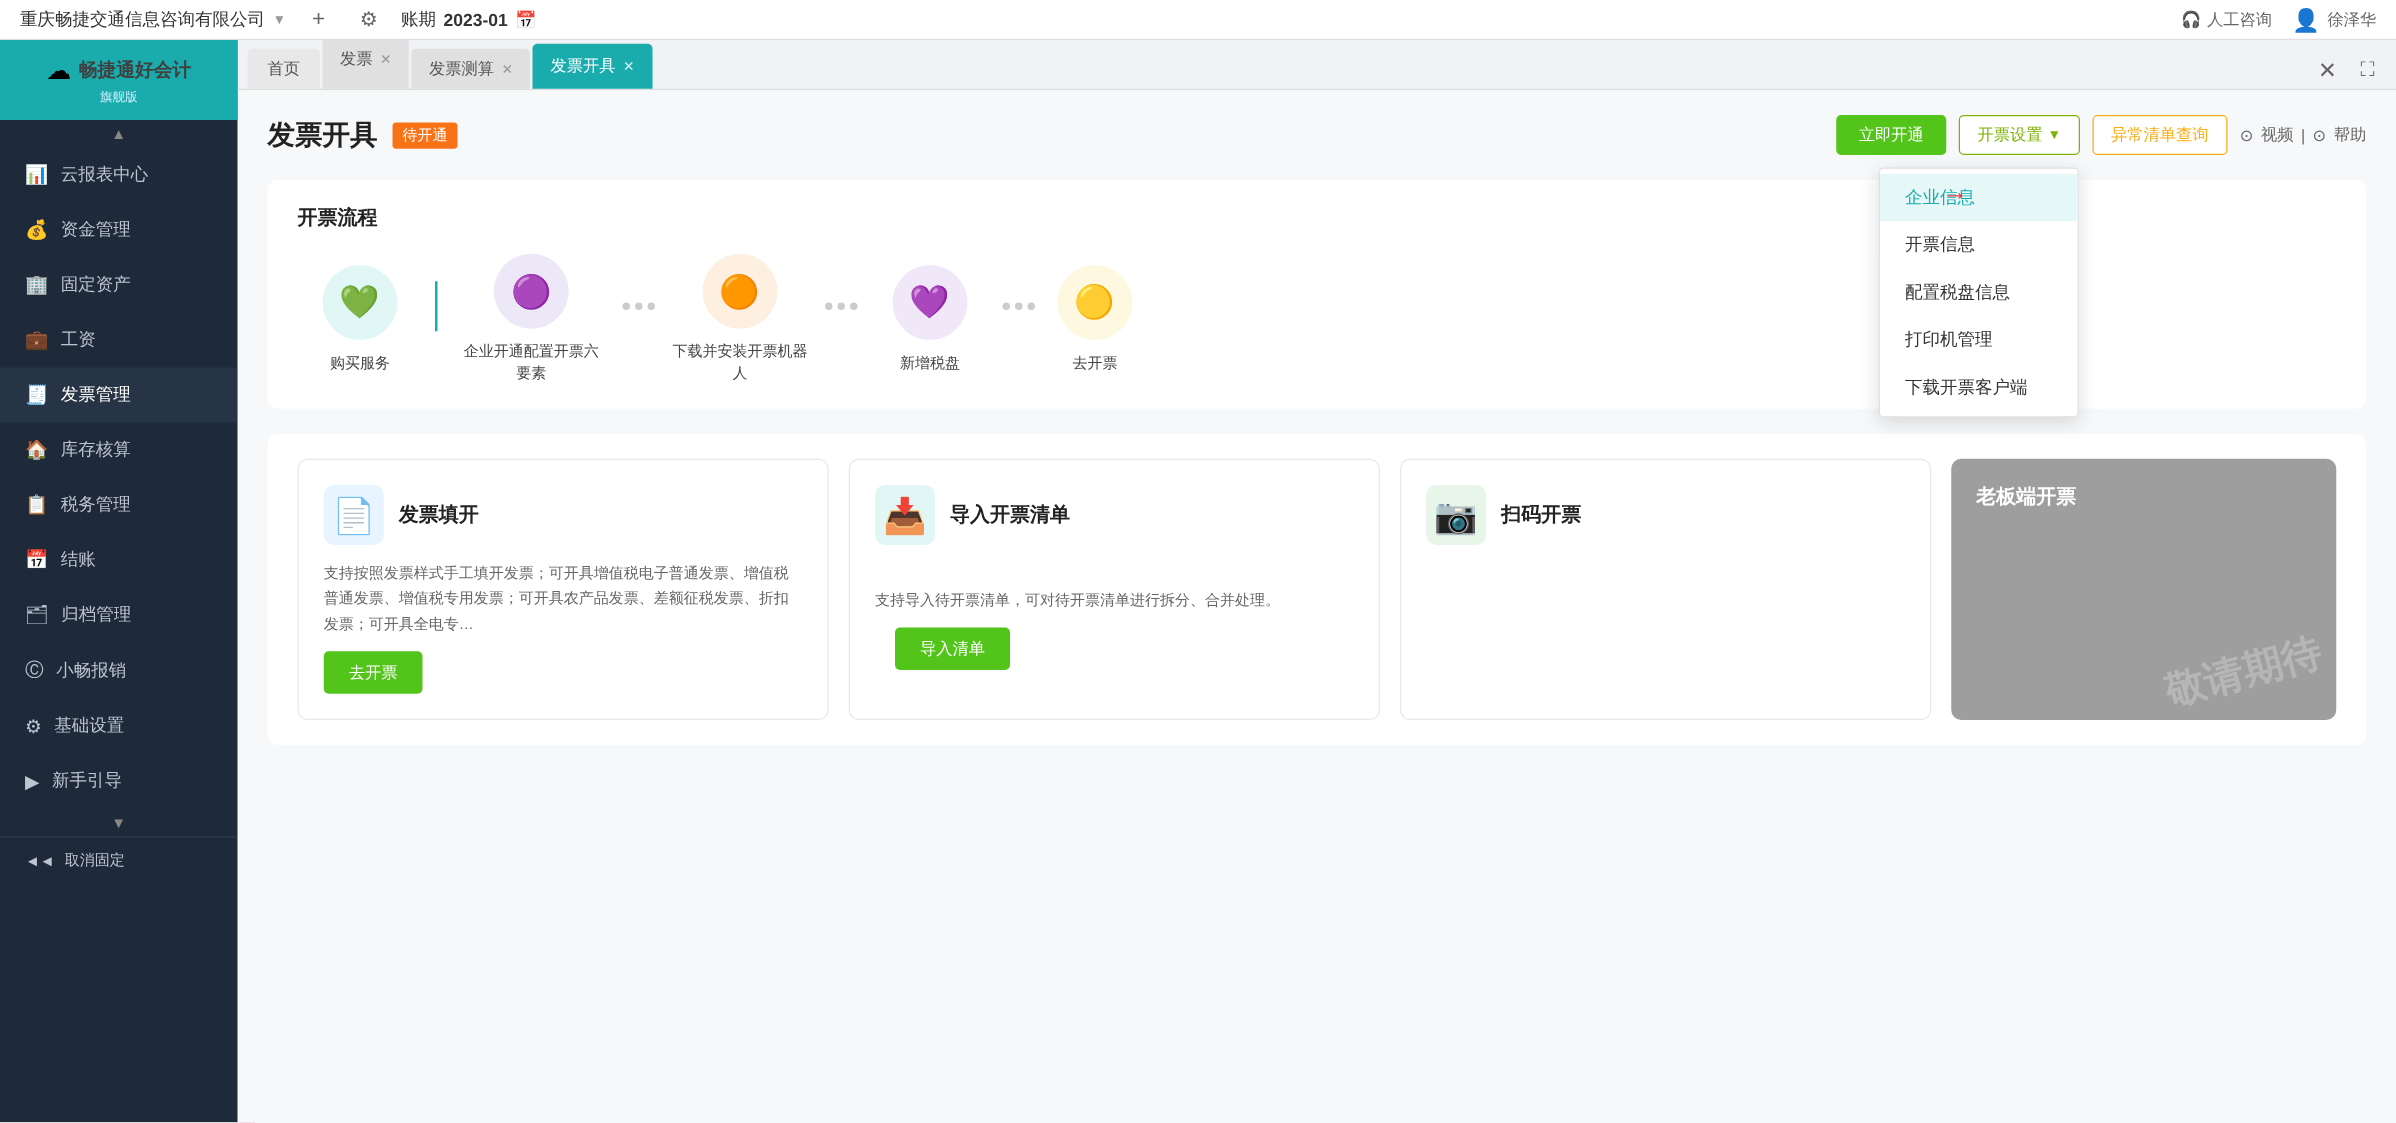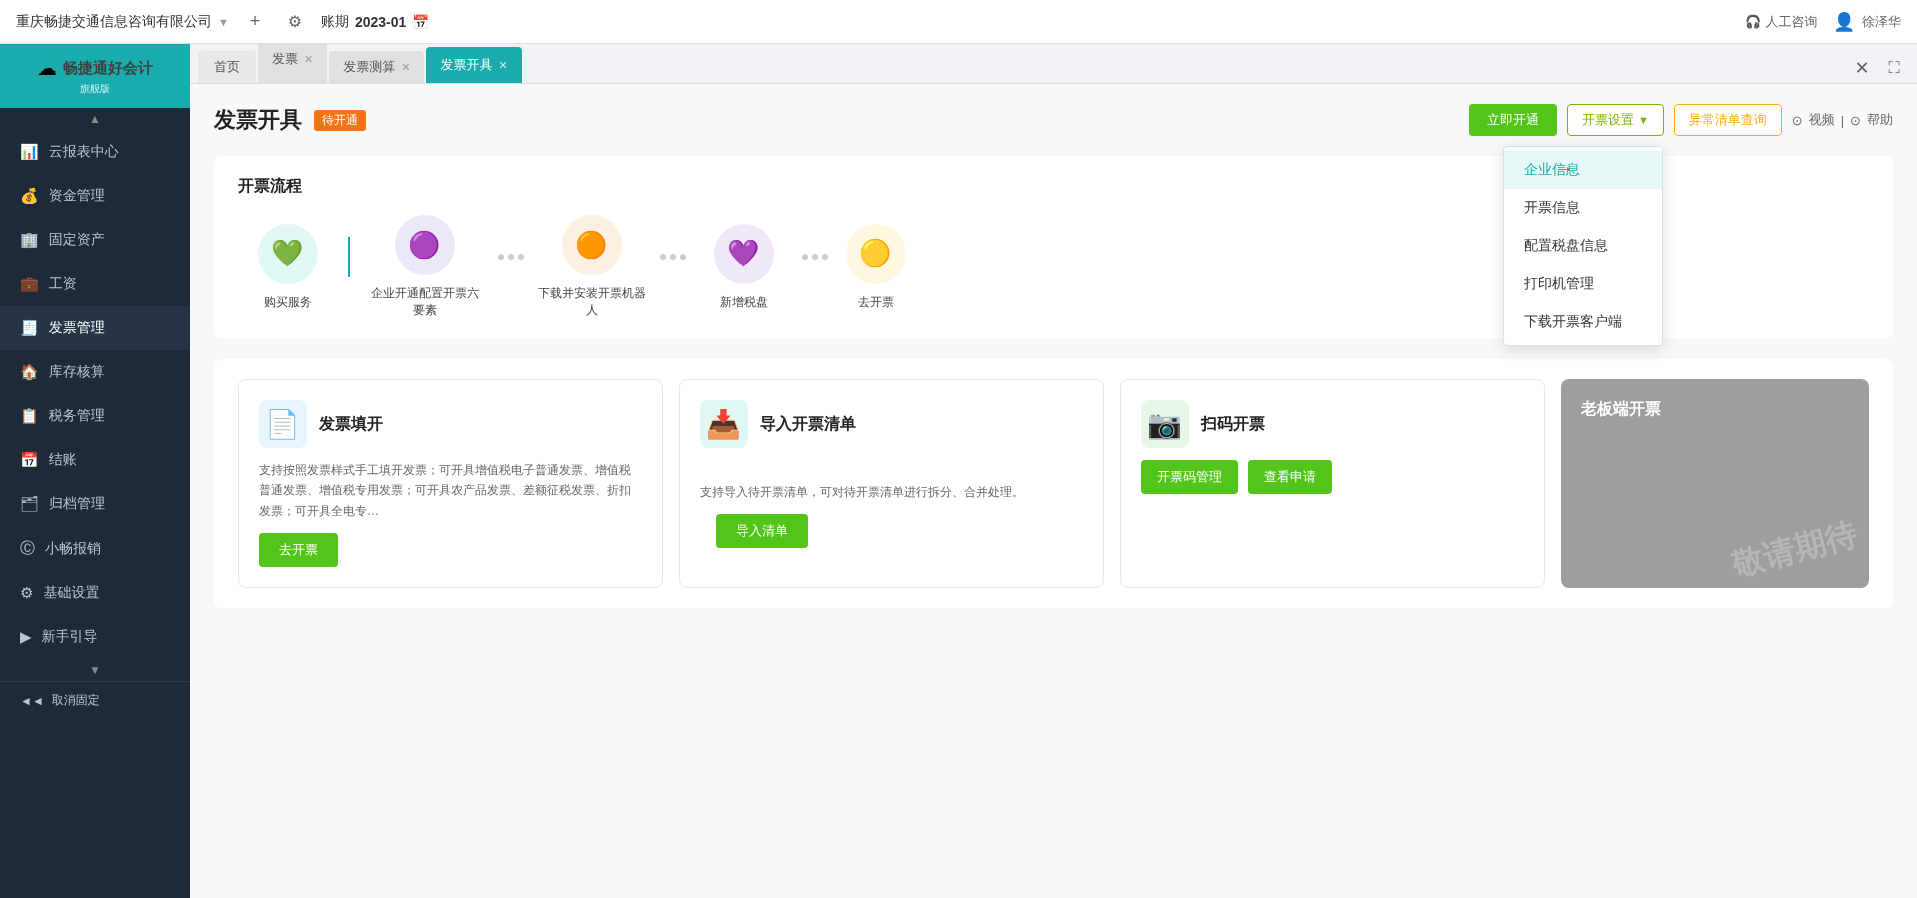--- a/index.html
+++ b/index.html
@@ -1,21 +1,21 @@
 <!DOCTYPE html>
 <html><head>
   <meta charset="utf-8">
   <style>
     * { box-sizing: border-box; margin: 0; padding: 0; }
     body { font-family: 'Microsoft YaHei', 'PingFang SC', sans-serif; font-size: 14px; background: #f5f5f5; display: flex; flex-direction: column; height: 898px; overflow: hidden; }
   </style>
 </head>
 <body>
 
-<div style="height:44px; background:#fff; display:flex; align-items:center; border-bottom:1px solid #e0e0e0; padding:0 16px; gap:12px; flex-shrink:0;">
+<div style="height:32px; background:#fff; display:flex; align-items:center; border-bottom:1px solid #e0e0e0; padding:0 16px; gap:12px; flex-shrink:0;">
   <div style="display:flex;align-items:center;gap:12px;flex:1;">
     <div style="display:flex;align-items:center;gap:6px;font-size:14px;color:#333;cursor:pointer;">
       <span>重庆畅捷交通信息咨询有限公司</span>
       <span style="color:#999;font-size:11px;">▼</span>
     </div>
     <div style="width:28px;height:28px;display:flex;align-items:center;justify-content:center;color:#666;cursor:pointer;font-size:18px;">
       <span>+</span>
     </div>
     <div style="width:28px;height:28px;display:flex;align-items:center;justify-content:center;color:#666;cursor:pointer;font-size:16px;">
       <span>⚙</span>
@@ -262,24 +262,20 @@
             <button style="background:#52c41a;color:#fff;border:none;padding:8px 20px;border-radius:4px;font-size:13px;cursor:pointer;align-self:flex-start;margin-left:16px;">导入清单</button>
           </div>
 
           <div style="flex:1;border:1px solid #e8e8e8;border-radius:8px;padding:20px;display:flex;flex-direction:column;gap:12px;">
             <div style="display:flex;align-items:center;gap:12px;">
               <div style="width:48px;height:48px;border-radius:8px;background:#e8f5e9;display:flex;align-items:center;justify-content:center;font-size:28px;">
                 <span>📷</span>
               </div>
               <span style="font-size:16px;font-weight:bold;color:#222;">扫码开票</span>
             </div>
-            <div style="display:flex;gap:10px;">
-              <button style="background:#52c41a;color:#fff;border:none;padding:8px 16px;border-radius:4px;font-size:13px;cursor:pointer;">开票码管理</button>
-              <button style="background:#52c41a;color:#fff;border:none;padding:8px 16px;border-radius:4px;font-size:13px;cursor:pointer;">查看申请</button>
-            </div>
           </div>
 
           <div style="flex:0.7;border-radius:8px;padding:20px;display:flex;flex-direction:column;gap:12px;background:#9e9e9e;position:relative;overflow:hidden;">
             <span style="font-size:16px;font-weight:bold;color:#fff;">老板端开票</span>
             <div style="position:absolute;bottom:16px;right:10px;font-size:32px;font-weight:bold;color:rgba(255,255,255,0.25);transform:rotate(-15deg);">敬请期待</div>
           </div>
 
         </div>
       </div>
 

